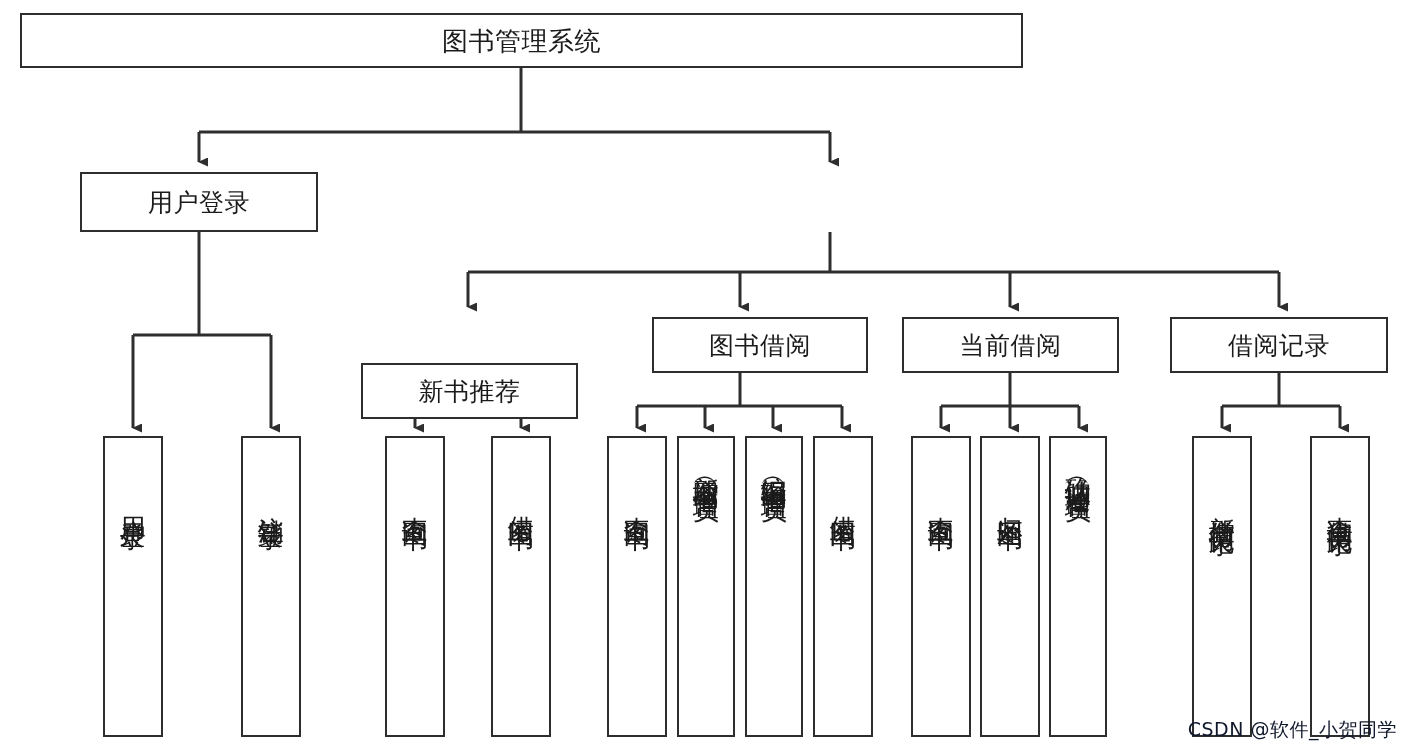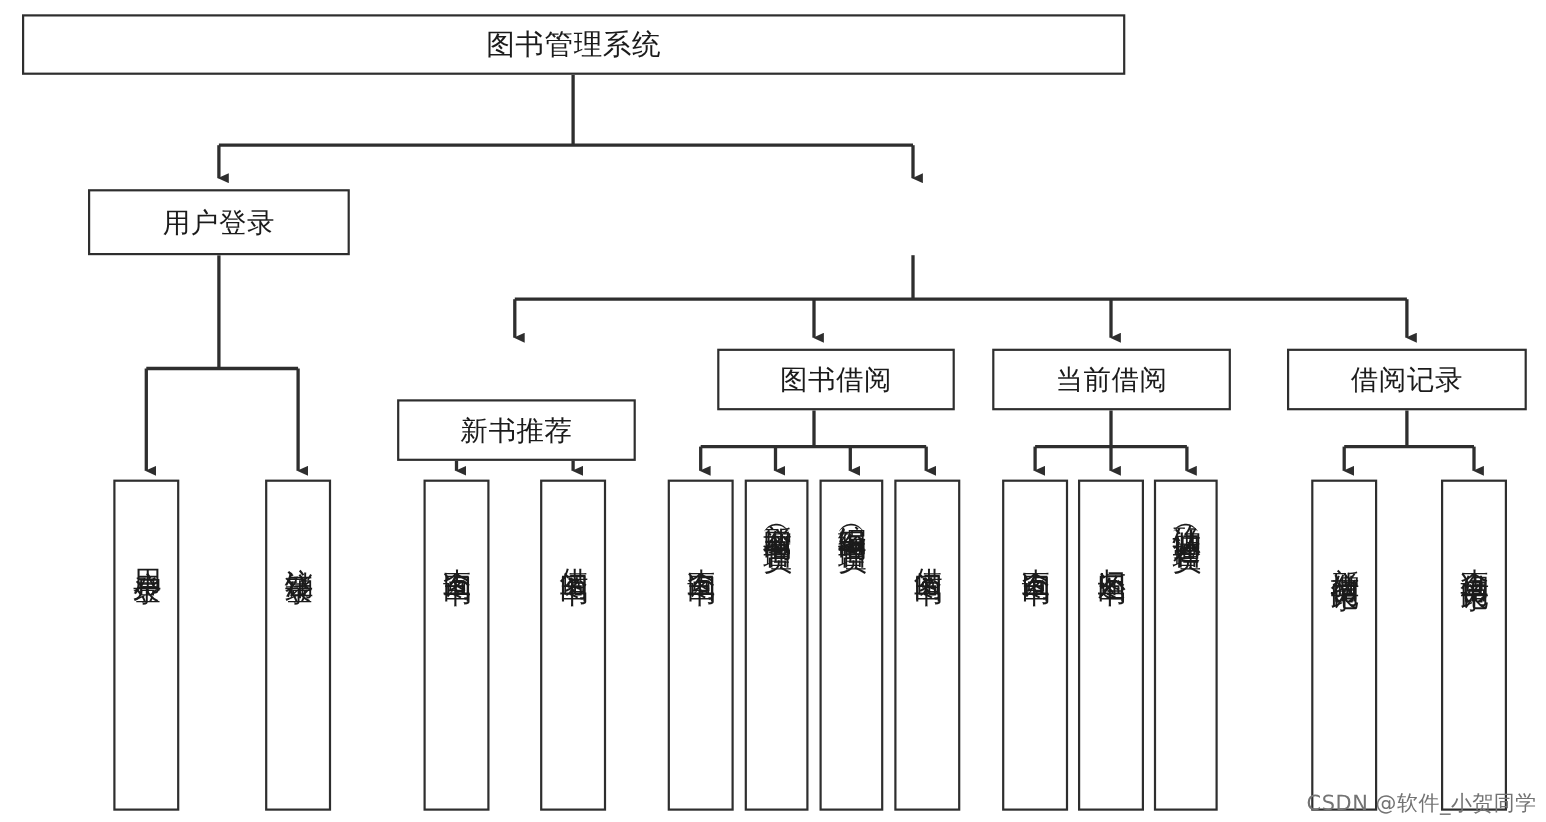--- a/index.html
+++ b/index.html
@@ -65,21 +65,21 @@
     text-align: left;
   }
   .node.vert.tight {
     padding-top: 18px;
   }
   .watermark {
     position: absolute;
     right: 8px;
     bottom: 4px;
     font-size: 19px;
-    color: #737373;
+    color: #0f172a;
     letter-spacing: 0.5px;
     z-index: 5;
     white-space: nowrap;
     font-family: "DejaVu Sans", "Liberation Sans", sans-serif;
   }
 </style>
 </head>
 <body>
 
 <div id="canvas">

